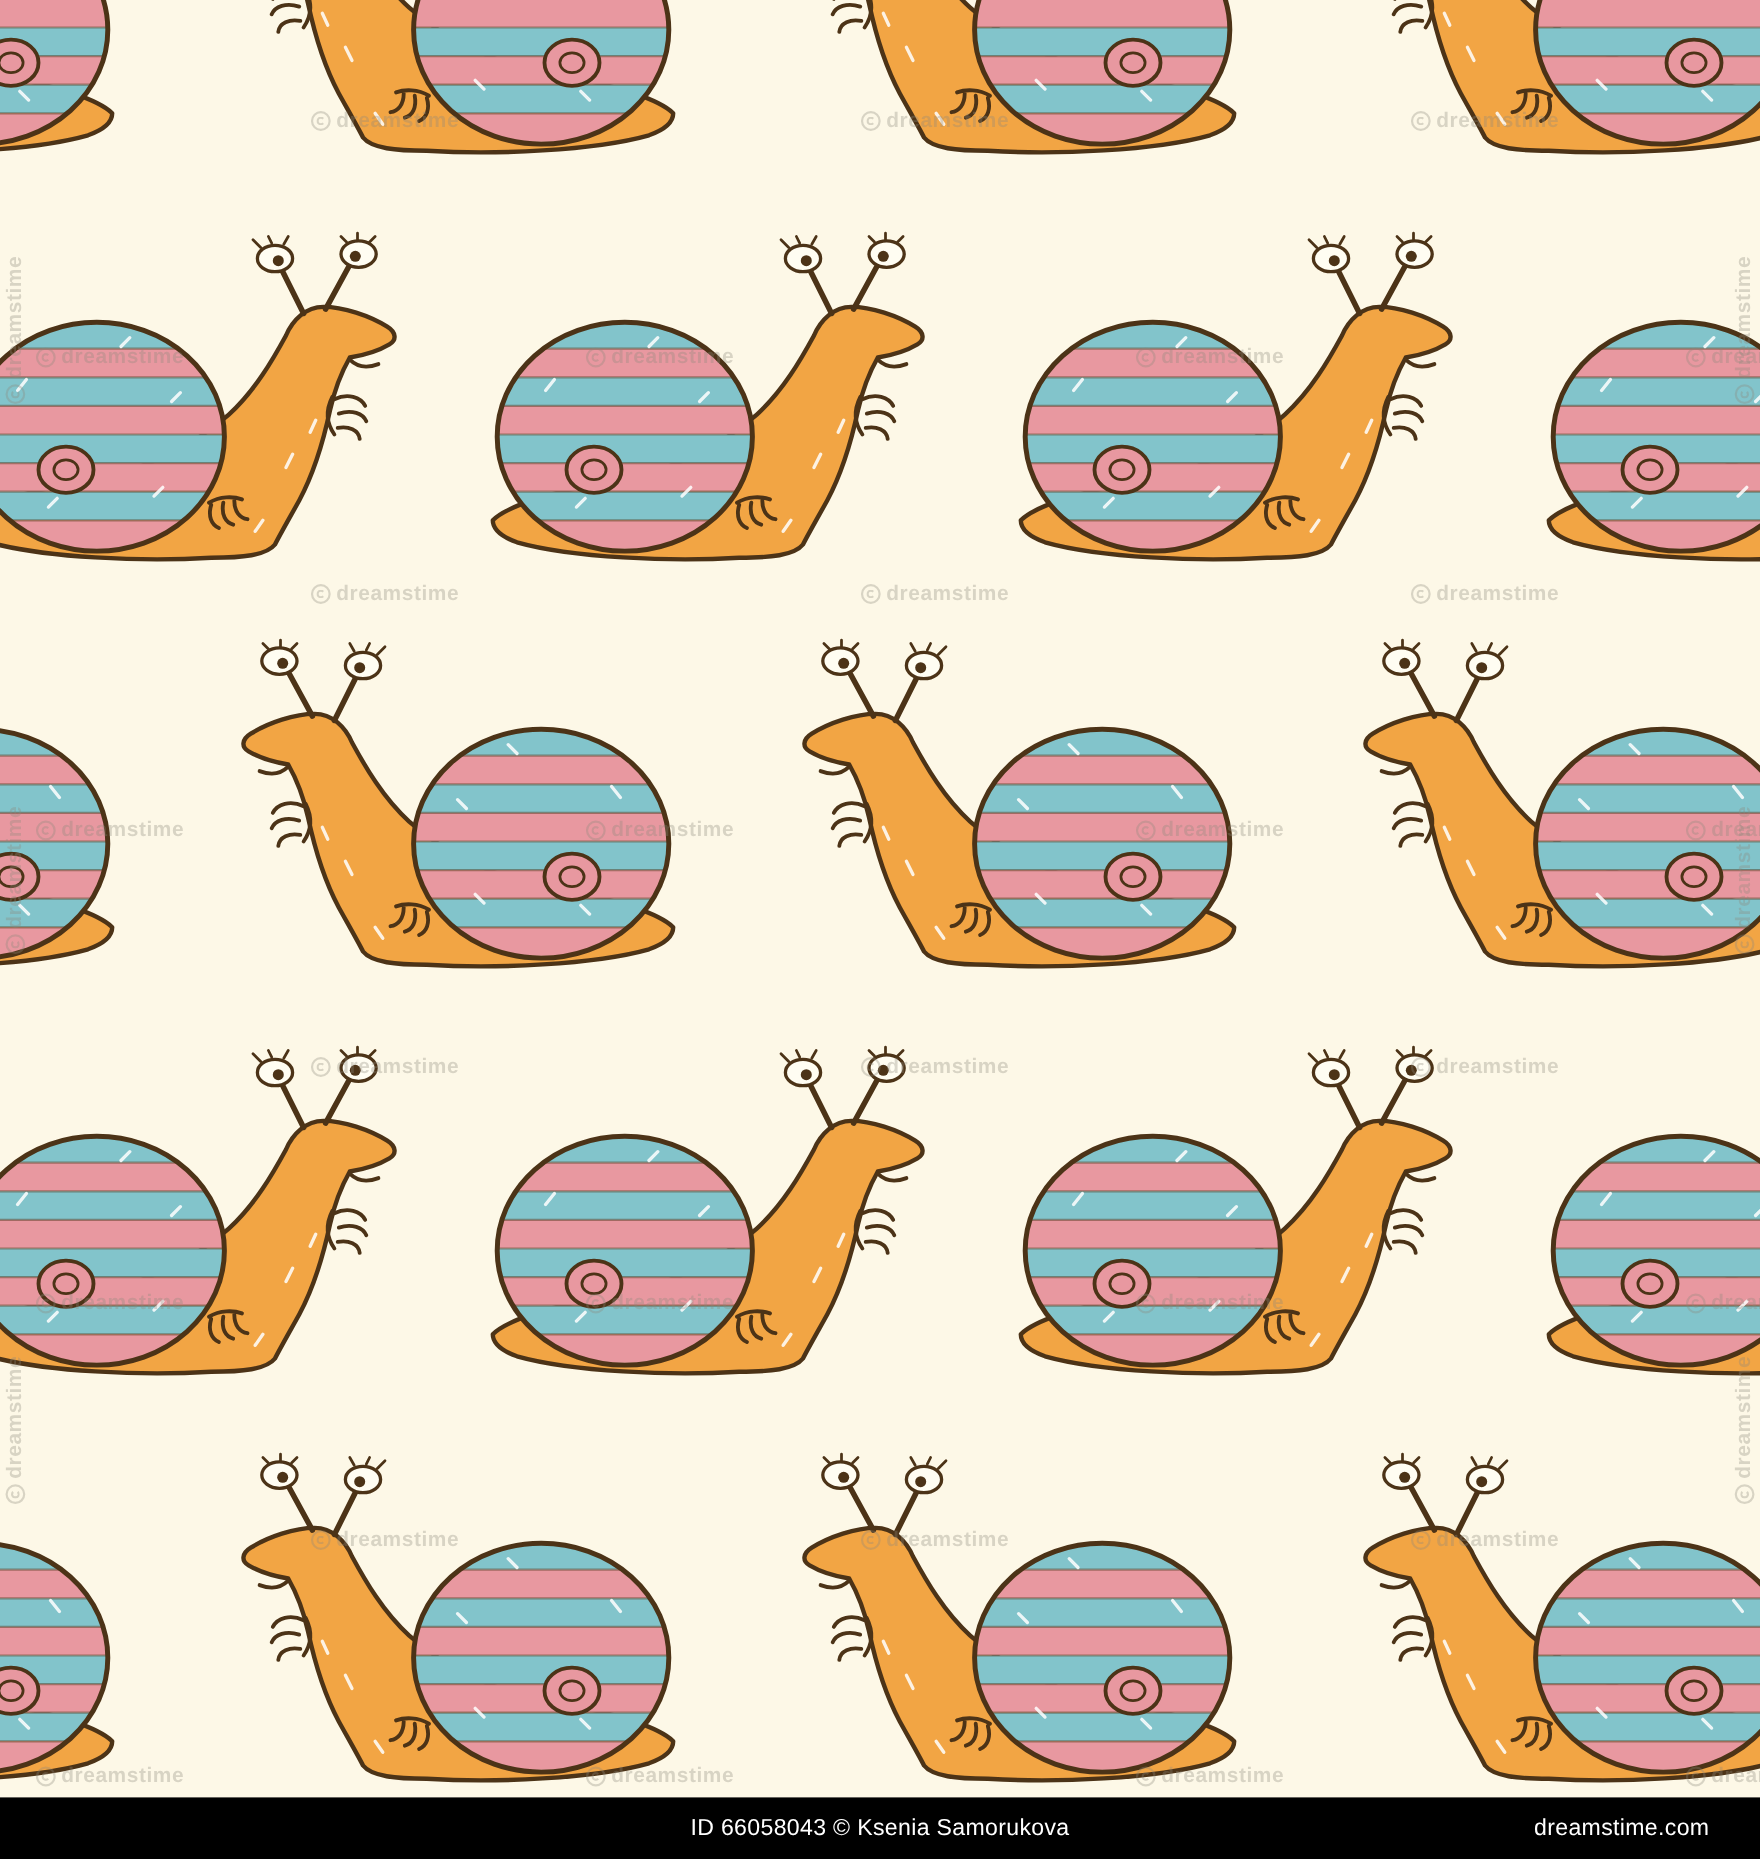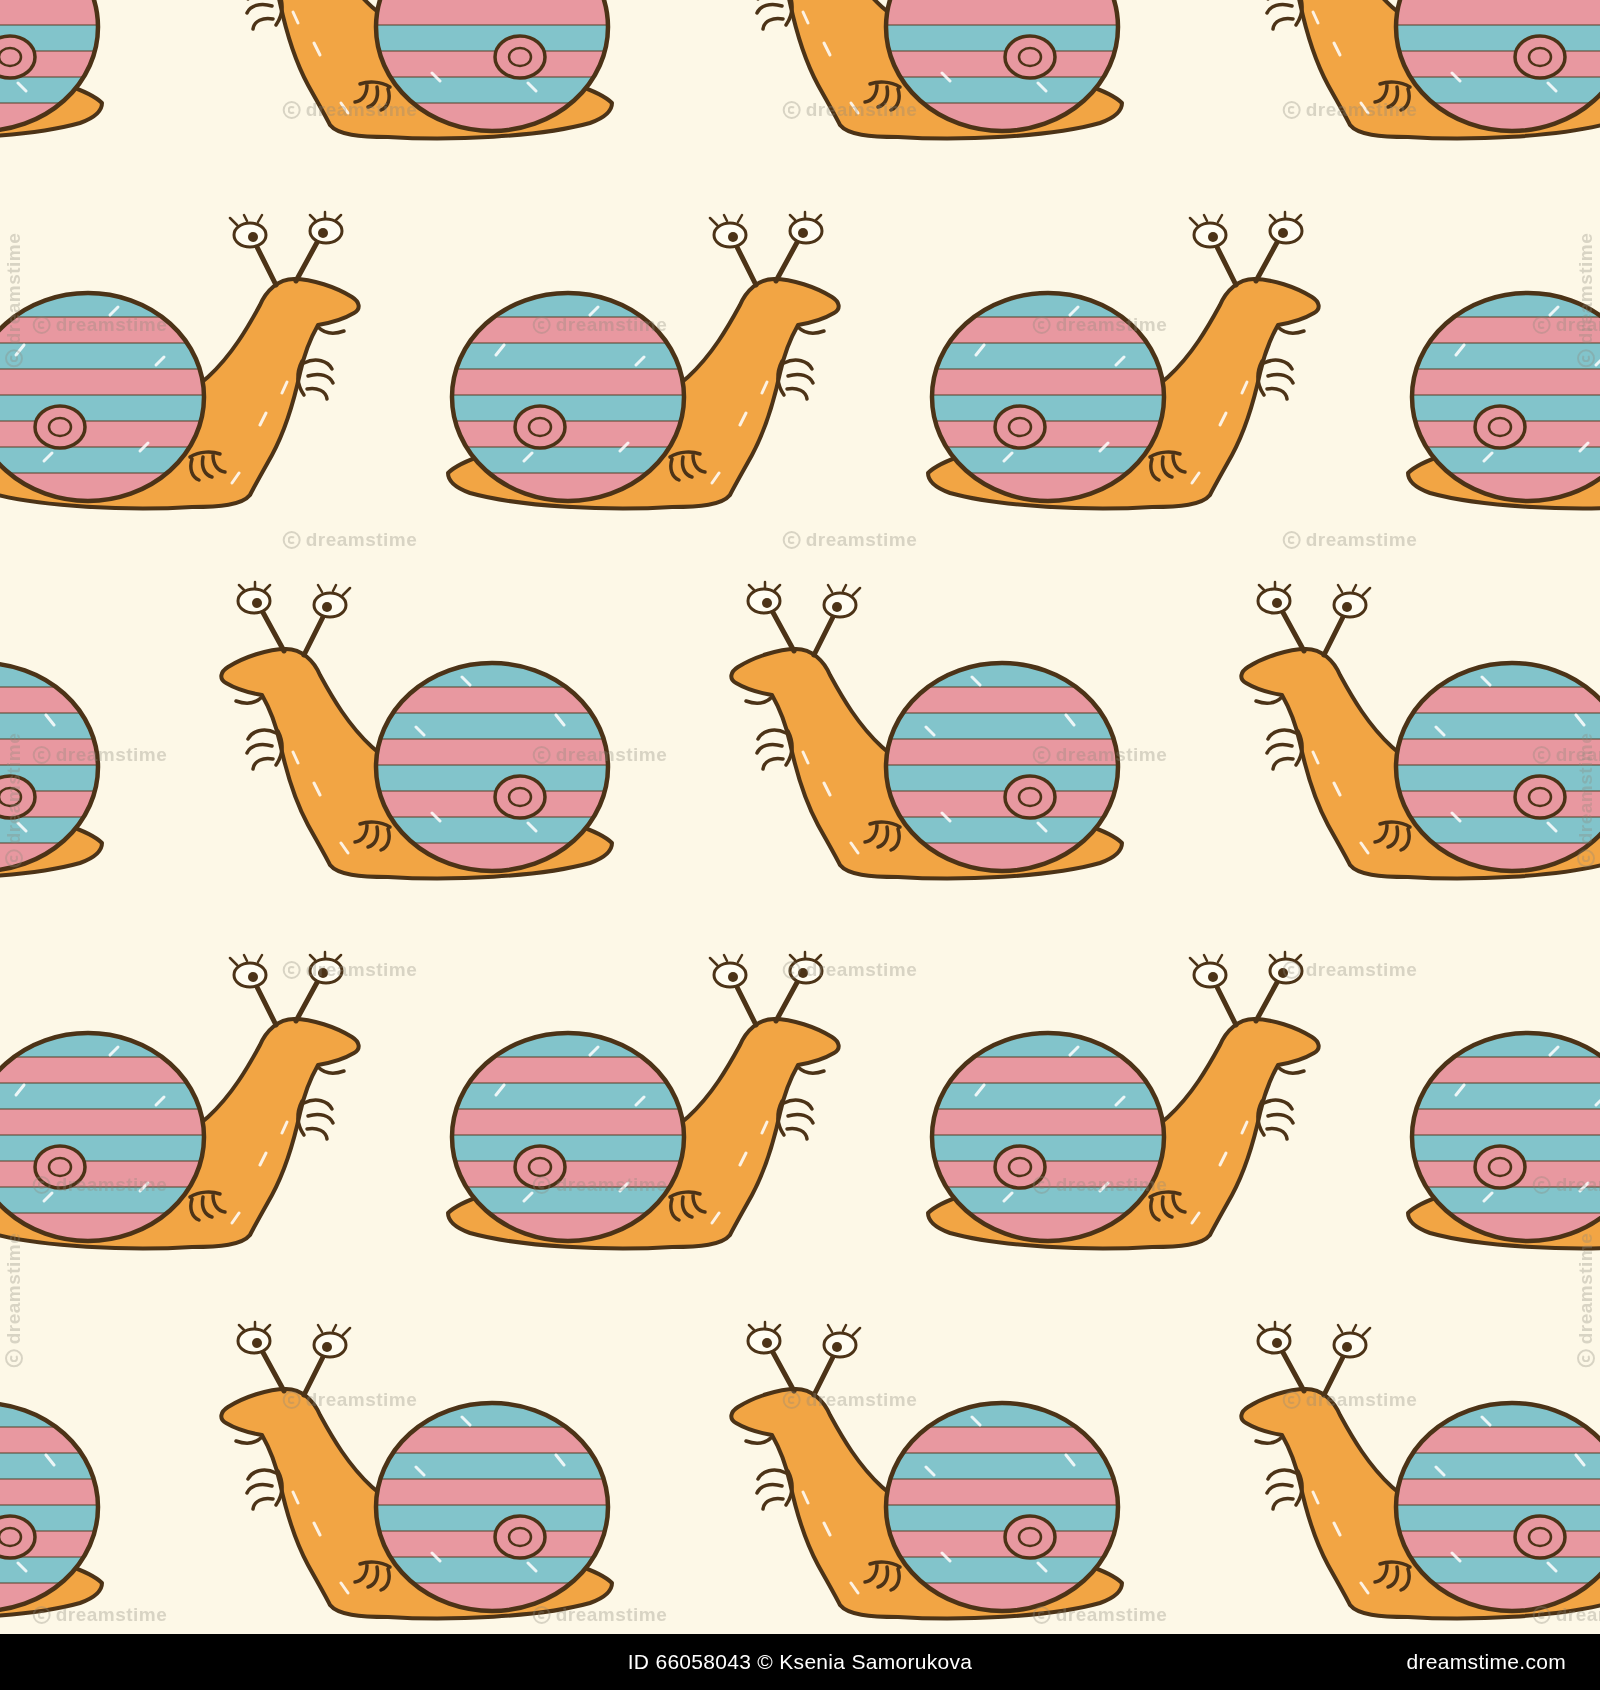--- a/index.html
+++ b/index.html
@@ -63,21 +63,21 @@
     font-size: 21px;
   }
   .credit {
     position: absolute;
     left: 50%; top: 50%;
     transform: translate(-50%, -50%);
     letter-spacing: 0.3px;
   }
   .site {
     position: absolute;
-    right: 34px; top: 50%;
+    right: 46px; top: 50%;
     transform: translateY(-50%);
     letter-spacing: 0.3px;
   }
 </style>
 </head>
 <body>
 
 <div class="stage">
 
   <svg class="pattern" width="1600" height="1690" viewBox="0 0 1600 1690" xmlns="http://www.w3.org/2000/svg">

